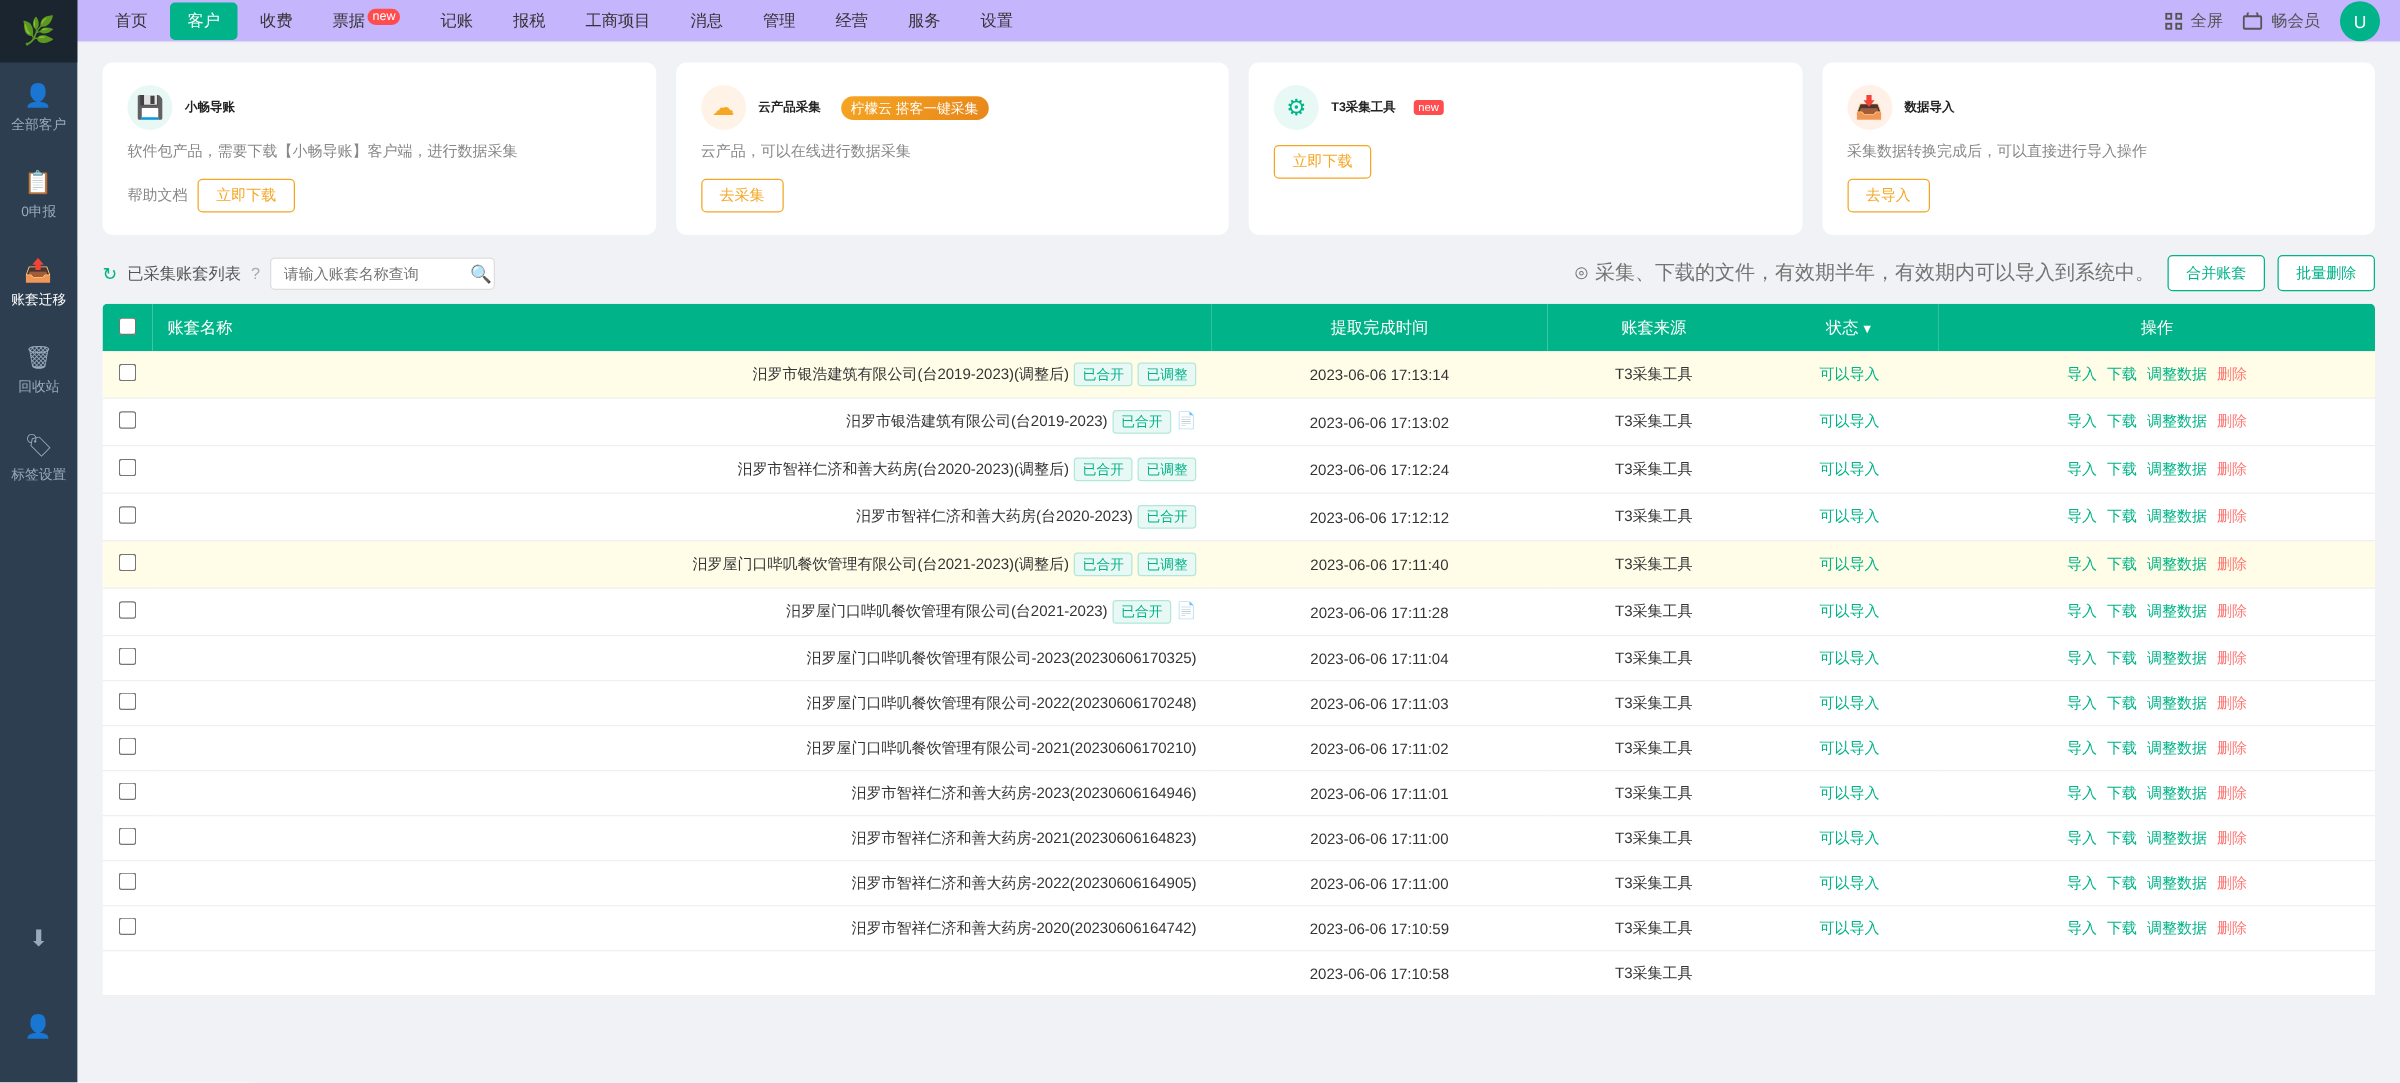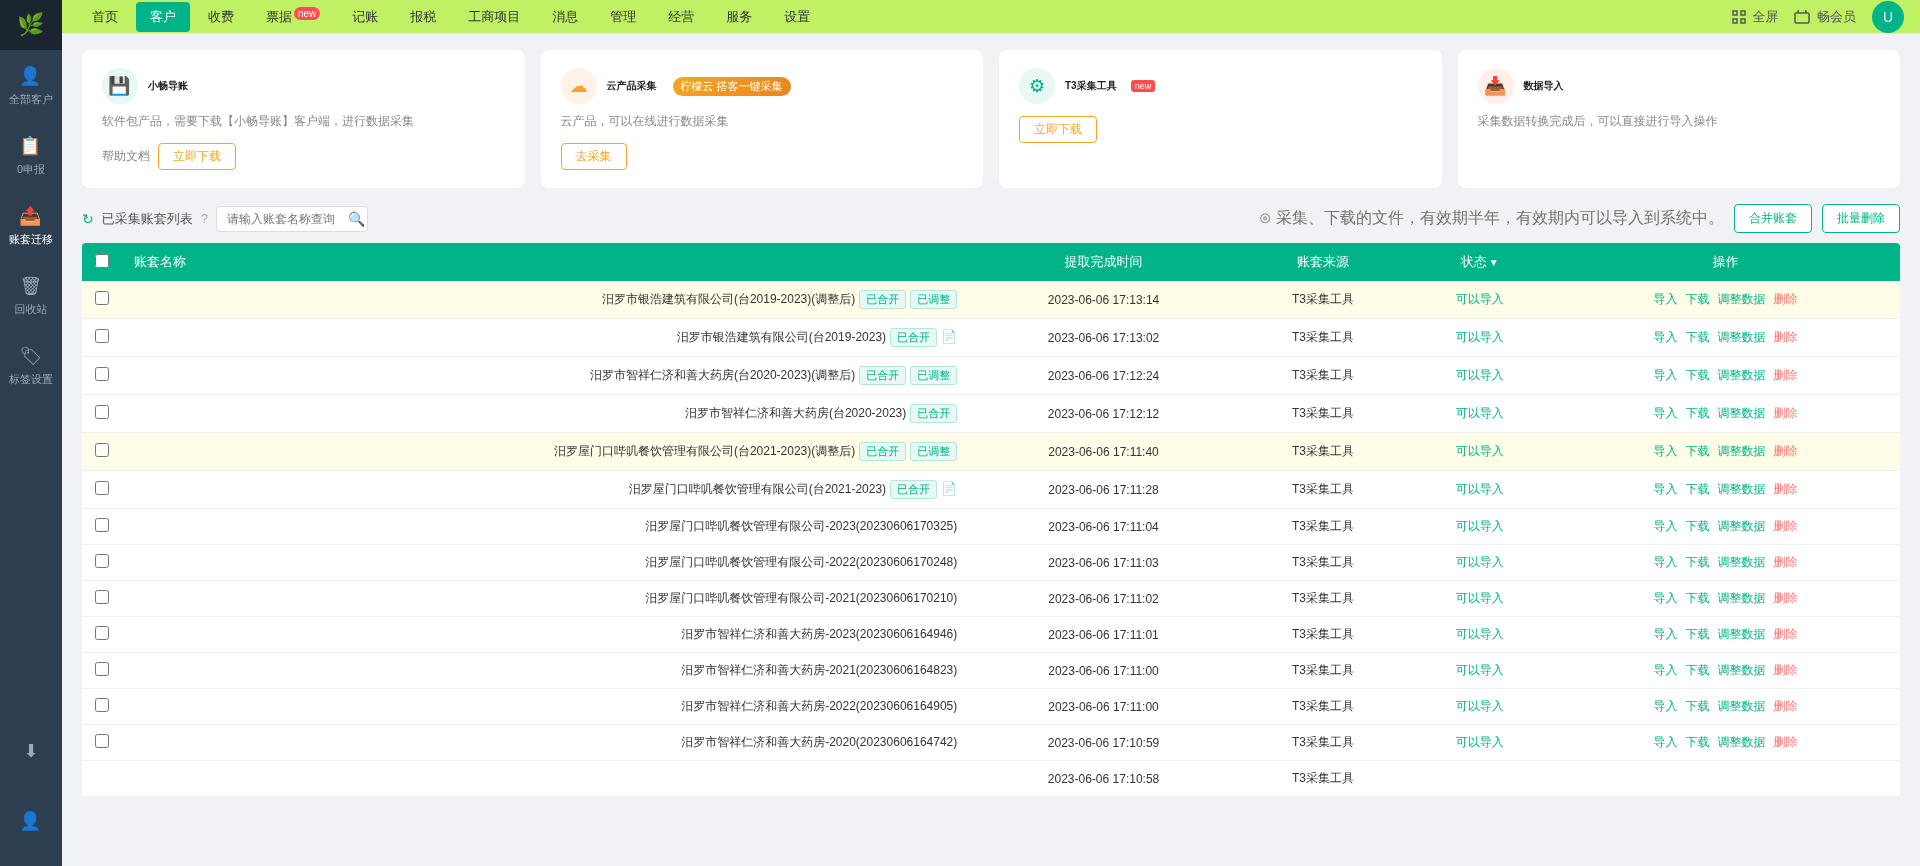--- a/index.html
+++ b/index.html
@@ -59,21 +59,21 @@
     .main-area {
       flex: 1;
       display: flex;
       flex-direction: column;
       overflow: hidden;
     }
 
     
     .topnav {
       height: 34px;
-      background: #bef264;
+      background: #c4b5fd;
       display: flex;
       align-items: center;
       padding: 0 16px;
       border-bottom: 1px solid #e8e8e8;
       gap: 4px;
       flex-shrink: 0;
       text-align: center;
     }
     .nav-item {
       padding: 6px 14px;
@@ -237,21 +237,21 @@
       font-size: 13px;
     }
     .toolbar-icon { color: #00b388; font-size: 14px; cursor: pointer; }
     .toolbar-text { font-weight: 500; }
     .help-icon { color: #aaa; cursor: pointer; font-size: 13px; }
     .search-input {
       border: 1px solid #ddd;
       border-radius: 4px;
       padding: 5px 30px 5px 10px;
       font-size: 12px;
-      width: 152px;
+      width: 180px;
       outline: none;
       color: #737373;
     }
     .search-btn {
       background: none;
       border: none;
       cursor: pointer;
       color: #aaa;
       margin-left: -28px;
       font-size: 14px;
@@ -450,20 +450,23 @@
           <button class="card-btn">立即下载</button>
         </div>
       </div>
 
       <div class="card">
         <div class="card-header">
           <div class="card-icon red-orange">📥</div>
           <span class="card-title">数据导入</span>
         </div>
         <div class="card-desc">采集数据转换完成后，可以直接进行导入操作</div>
+        <div class="card-footer">
+          <button class="card-btn">去导入</button>
+        </div>
       </div>
     </div>
 
     <div class="table-area">
       <div class="table-toolbar">
         <div class="toolbar-left">
           <span class="toolbar-icon">↻</span>
           <span class="toolbar-text">已采集账套列表</span>
           <span class="help-icon">?</span>
           <input class="search-input" type="text" placeholder="请输入账套名称查询" style="">

